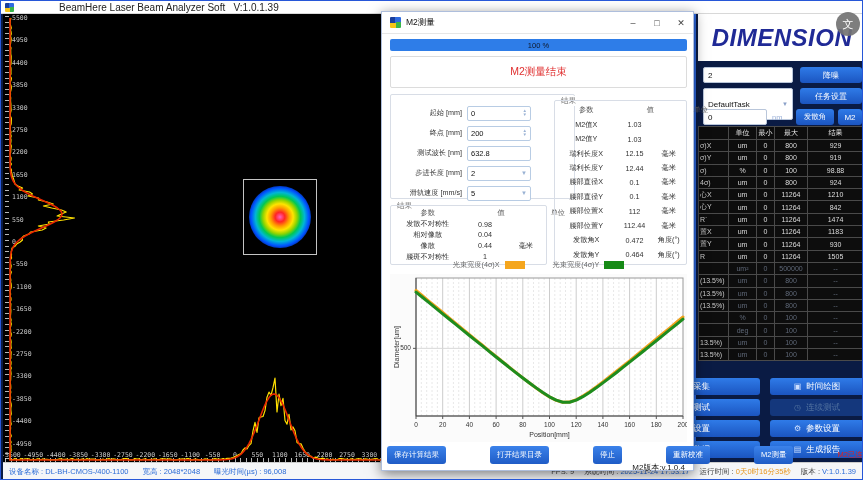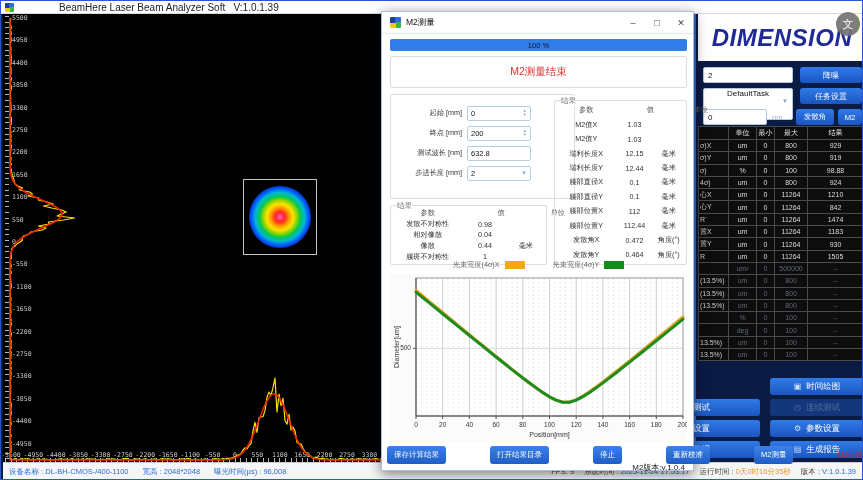--- a/index.html
+++ b/index.html
@@ -154,21 +154,21 @@
   <div class="rpanel">
     <div class="logo">
         <span>DIMENSION</span>
       </div>
 
     <div class="fld" style="left:7px;top:53px;width:90px;height:16px;">
         <span>2</span>
       </div>
     <div class="bbtn" style="left:104px;top:53px;width:62px;height:16px;">降噪</div>
 
-    <div class="fld" style="left:7px;top:74px;width:90px;height:32px;flex-direction:column;">
+    <div class="fld" style="left:7px;top:74px;width:90px;height:32px;">
         <span>DefaultTask</span>
         <span class="chev">▼</span>
       </div>
     <div class="bbtn" style="left:104px;top:74px;width:62px;height:16px;">任务设置</div>
 
     <div class="fld" style="left:7px;top:95px;width:64px;height:16px;">
         <span>0</span>
       </div>
     <div class="unit-lab" style="left:76px;top:99px;">nm</div>
     <div class="bbtn" style="left:100px;top:95px;width:38px;height:16px;font-size:7.5px;">发散角</div>
@@ -303,20 +303,21 @@
         </div>
         <div class="trow tdis">
           <div class="cname">13.5%)</div>
           <div>um</div>
           <div>0</div>
           <div>100</div>
           <div class="c-dim">--</div>
         </div>
       </div>
     <div class="actions">
+        <div class="act-btn left-act" style="top: 0px;">采集</div>
         <div class="act-btn left-act" style="top: 21px;">测试</div>
         <div class="act-btn left-act" style="top: 42px;">设置</div>
         <div class="act-btn left-act" style="top: 63px;">数据</div>
         <div class="act-btn right-act" style="top: 0px;">
           <span class="ai">▣</span>
           <span>时间绘图</span>
         </div>
         <div class="act-btn right-act act-dis" style="top: 21px;">
           <span class="ai">◷</span>
           <span>连续测试</span>
@@ -381,20 +382,27 @@
         <div class="frow">
           <div class="lab">测试波长 [nm]</div>
           <div class="ctl">
             <span>632.8</span>
           </div>
         </div>
         <div class="frow">
           <div class="lab">步进长度 [mm]</div>
           <div class="ctl">
             <span>2</span>
+            <span class="chev">▼</span>
+          </div>
+        </div>
+        <div class="frow">
+          <div class="lab">滑轨速度 [mm/s]</div>
+          <div class="ctl">
+            <span>5</span>
             <span class="chev">▼</span>
           </div>
         </div>
       </div>
 
     <span class="grplab" style="left:12px;top:189px;">结果</span>
     <div class="grpbox" style="left:8px;top:193px;width:157px;height:60px;">
       <div class="rt" id="lres">
           <div class="rrow rhead cols3a">
             <div>参数</div>

